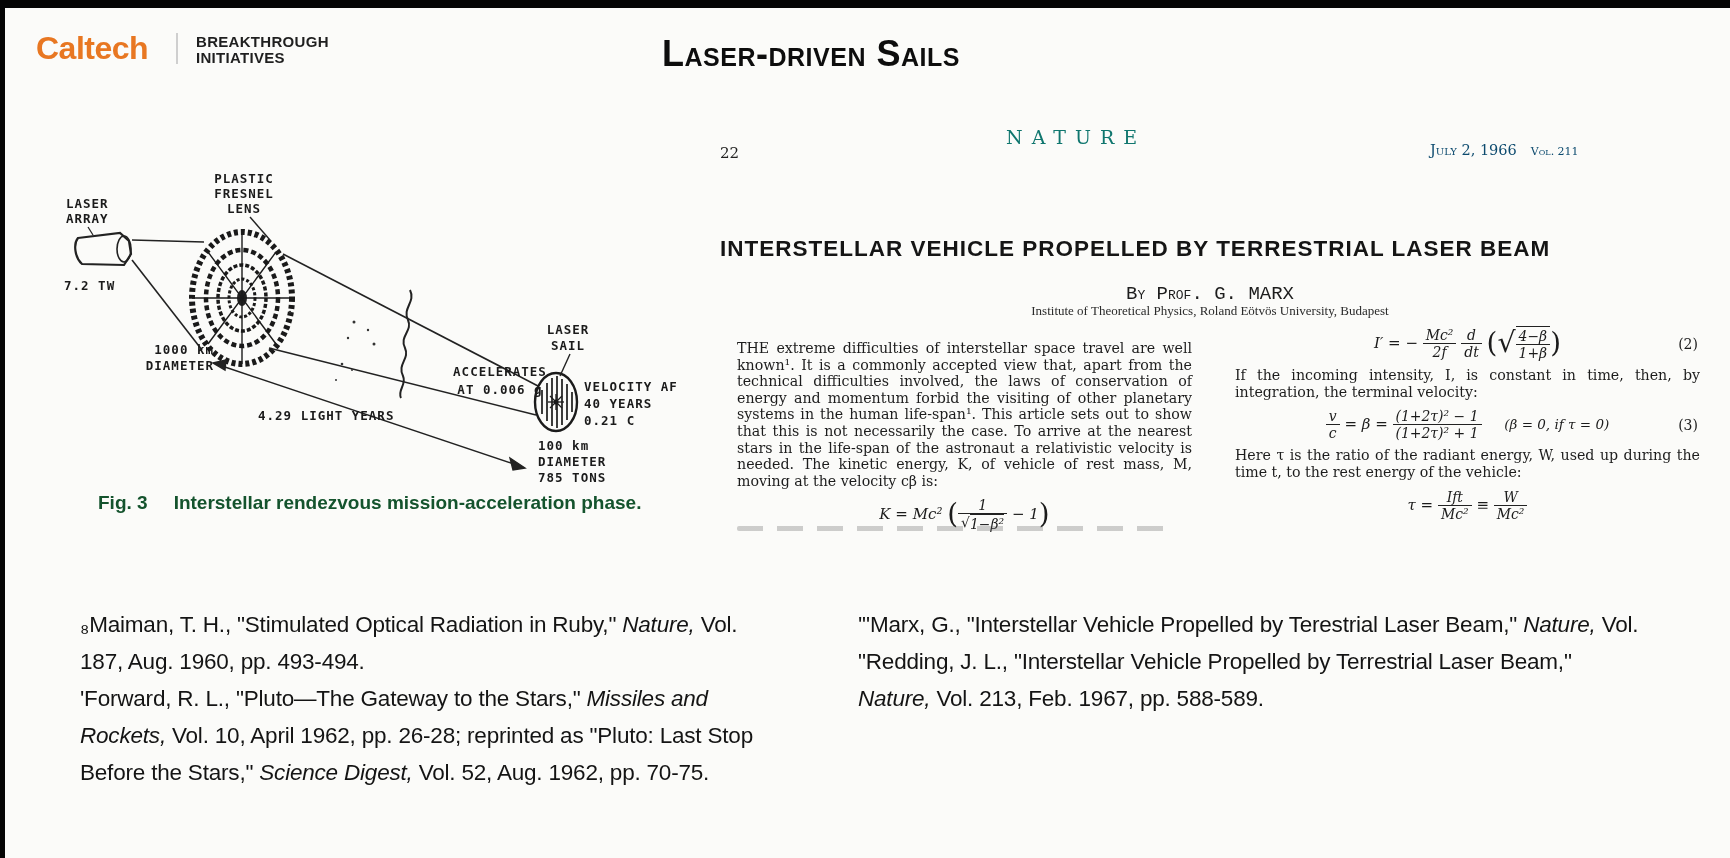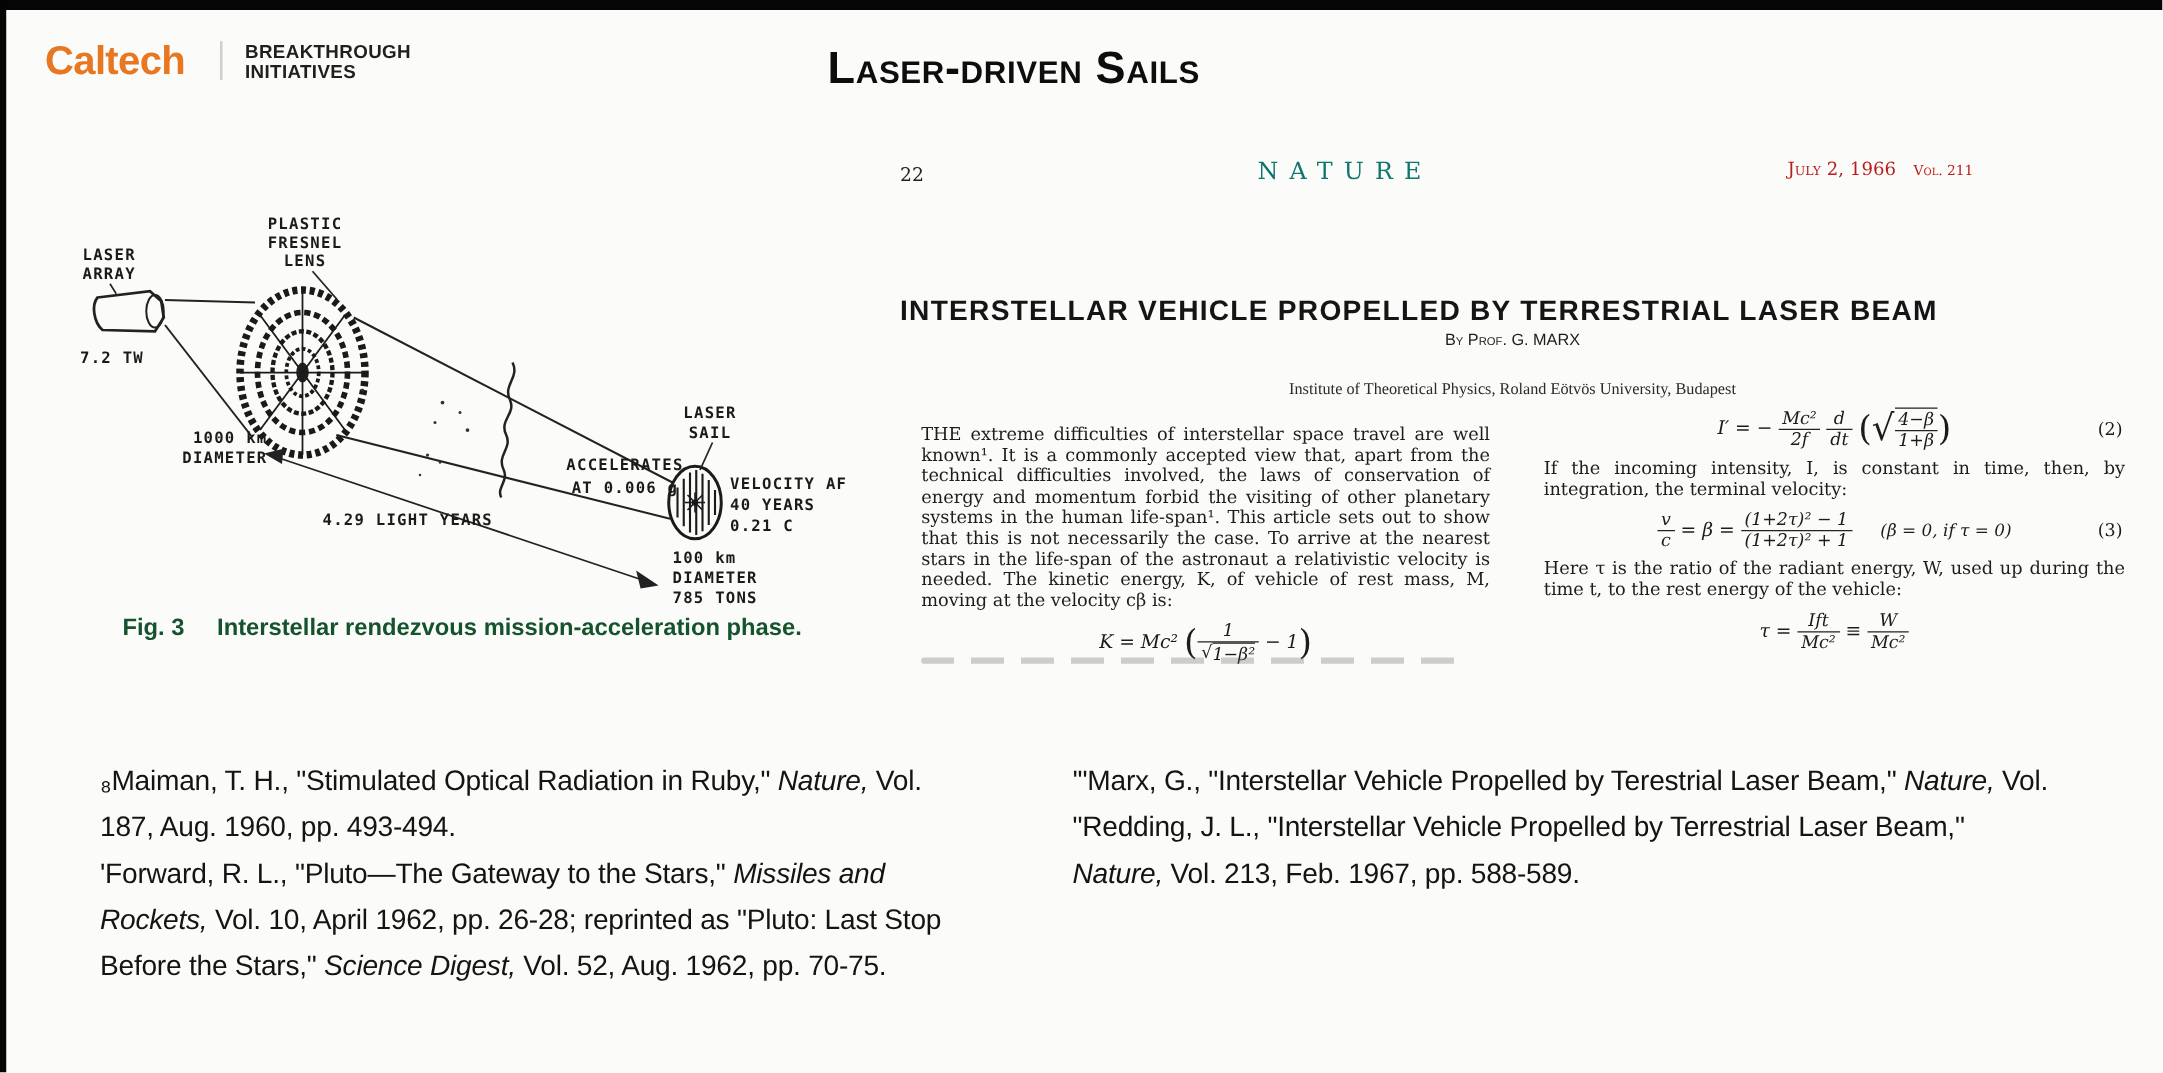--- a/index.html
+++ b/index.html
@@ -22,29 +22,29 @@
   #figwrap{position:absolute;left:36px;top:150px;width:640px;height:345px;}
   #figsvg text{font-family:"DejaVu Sans Mono","DejaVu Sans",monospace;font-weight:bold;
       font-size:12.5px;fill:#1b1b1b;letter-spacing:1px;}
   .fig-caption{position:absolute;left:98px;top:492px;font-family:Liberation Sans, sans-serif;
       font-weight:bold;font-size:19px;color:#14532d;}
   .fig-caption .gap{display:inline-block;width:26px;}
 
   
   .scan{position:absolute;left:690px;top:120px;width:1040px;height:425px;
         font-family:"DejaVu Serif","Liberation Serif",serif;color:#222;}
-  .scan-pageno{position:absolute;left:30px;top:11px;font-size:15px;}
+  .scan-pageno{position:absolute;left:30px;top:24px;font-size:15px;}
   .scan-journal{position:absolute;left:316px;top:6px;font-size:19px;letter-spacing:9px;color:#0f766e;}
-  .scan-date{position:absolute;left:740px;top:8px;font-size:14.5px;font-variant:small-caps;color:#b91c1c;}
+  .scan-date{position:absolute;left:740px;top:22px;font-size:14.5px;font-variant:small-caps;color:#0c4a6e;}
   .scan-vol{font-size:11px;margin-left:14px;font-variant:small-caps;}
   .scan-title{position:absolute;left:30px;right:30px;top:116px;
       font-family:"Liberation Sans",sans-serif;font-weight:600;font-size:22.5px;
       letter-spacing:1px;color:#151515;}
-  .scan-byline{position:absolute;left:30px;right:30px;top:144px;text-align:center;
-      font-family:Liberation Sans, sans-serif;font-size:13px;font-variant:small-caps;color:#1d1d1d;}
+  .scan-byline{position:absolute;left:30px;right:30px;top:163px;text-align:center;
+      font-family:Liberation Mono, monospace;font-size:19px;font-variant:small-caps;color:#1d1d1d;}
   .scan-affil{position:absolute;left:30px;right:30px;top:183px;text-align:center;
       font-family:Liberation Serif, serif;font-size:13px;color:#2a2a2a;}
   .col{position:absolute;font-size:14.2px;line-height:16.6px;text-align:justify;color:#1d1d1d;}
   #col1{left:47px;top:220px;width:455px;}
   #col2{left:545px;top:198px;width:465px;}
 
   .eq{font-style:italic;text-align:center;margin:8px 0 6px 0;font-size:15px;color:#1b1b1b;}
   .eqrow{position:relative;}
   .eqtag{position:absolute;right:2px;top:50%;transform:translateY(-50%);font-style:normal;font-size:14px;}
   .frac{display:inline-block;vertical-align:middle;text-align:center;font-size:0.93em;line-height:1.15;}

